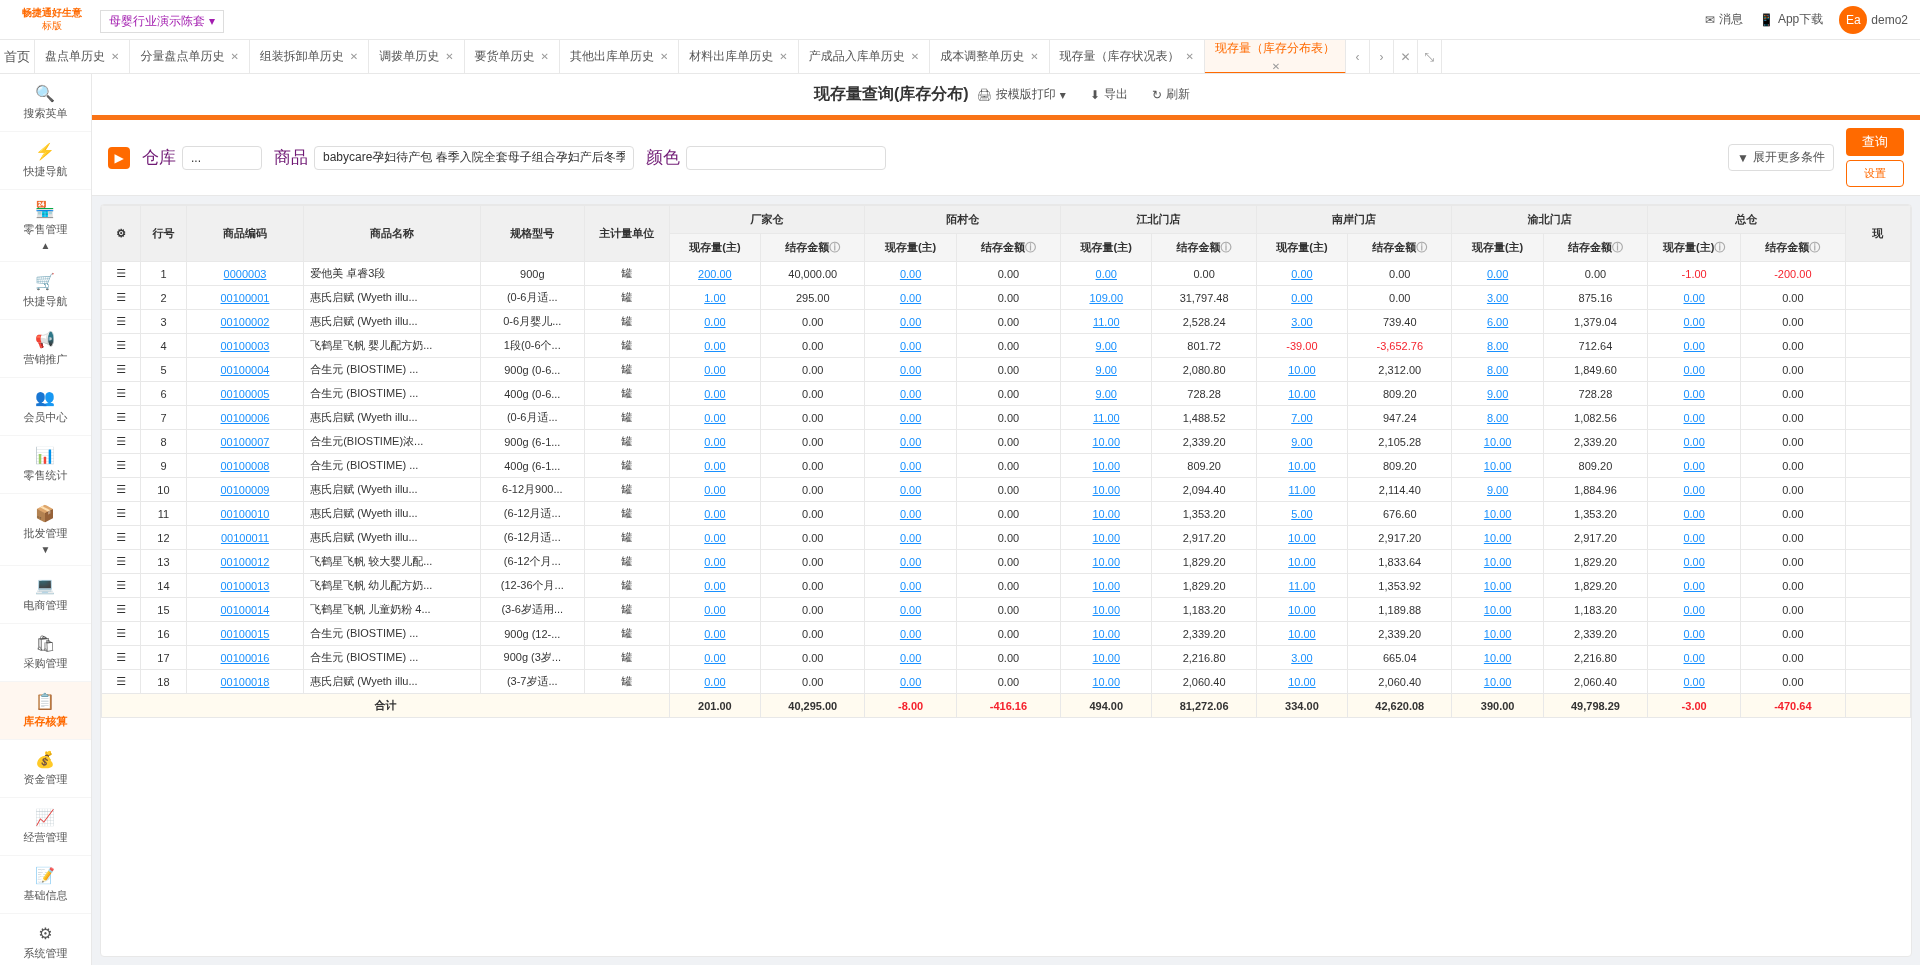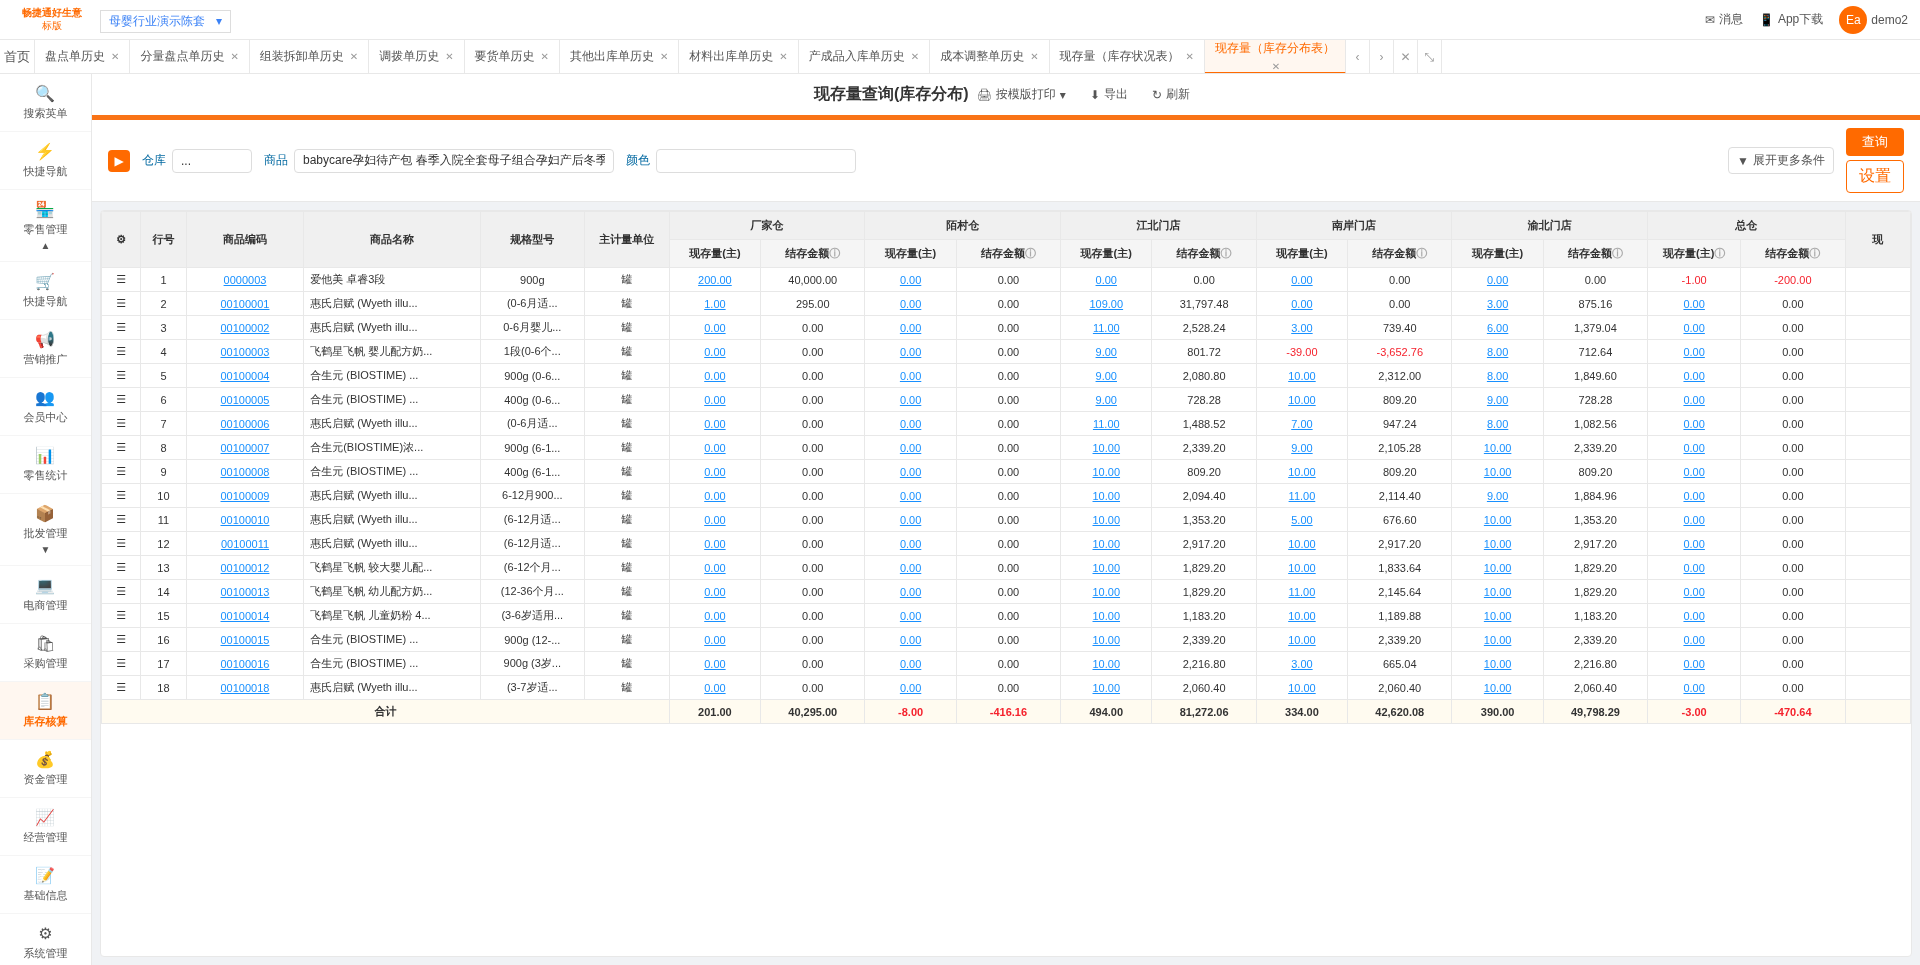--- a/index.html
+++ b/index.html
@@ -3,21 +3,21 @@
   <meta charset="utf-8">
   <style>
     * { box-sizing: border-box; margin: 0; padding: 0; }
     body { font-family: 'Microsoft YaHei', Arial, sans-serif; font-size: 12px; background: #f0f2f5; color: #333; overflow: hidden; }
 
     
     .top-bar { display: flex; align-items: center; background: #fff; height: 40px; padding: 0 12px; border-bottom: 1px solid #e8e8e8; justify-content: space-between; }
     .top-bar-left { display: flex; align-items: flex-end; gap: 8px; }
     .logo-area { display: flex; flex-direction: column; align-items: center; justify-content: center; width: 80px; }
     .logo-text { font-size: 10px; color: #ff6a00; font-weight: bold; line-height: 1.2; }
-    .top-dropdown { display: flex; align-items: center; gap: 11px; font-size: 12px; color: #3b82f6; cursor: pointer; border: 1px solid #ddd; border-radius: 0; padding: 2px 8px; }
+    .top-dropdown { display: flex; align-items: center; gap: 4px; font-size: 12px; color: #a21caf; cursor: pointer; border: 1px solid #ddd; border-radius: 0; padding: 2px 8px; }
     .top-bar-right { display: flex; align-items: center; gap: 16px; font-size: 12px; color: #555; }
     .top-right-item { display: flex; align-items: center; gap: 4px; cursor: pointer; }
     .avatar { width: 28px; height: 28px; border-radius: 50%; background: #ff6a00; display: flex; align-items: center; justify-content: center; color: #fff; font-size: 12px; }
 
     
     .tab-bar { display: flex; align-items: center; background: #fff; border-bottom: 1px solid #e8e8e8; height: 34px; overflow: hidden; }
     .tab-home { padding: 0 4px; height: 34px; display: flex; align-items: center; font-size: 13px; color: #555; cursor: pointer; border-right: 1px solid #e8e8e8; white-space: nowrap; }
     .tab-item { padding: 0 10px; height: 34px; display: flex; align-items: center; font-size: 12px; color: #555; cursor: pointer; border-right: 1px solid #e8e8e8; white-space: nowrap; gap: 4px; position: relative; }
     .tab-item.active { color: #ff6a00; background: #fff7f0; border-bottom: 2px solid #ff6a00; flex-direction: column; }
     .tab-close { font-size: 10px; color: #999; cursor: pointer; margin-left: 2px; }
@@ -38,27 +38,27 @@
 
     
     .page-header { background: #fff; padding: 8px 16px; display: flex; align-items: center; justify-content: center; border-bottom: 5px solid #f97316; }
     .page-title { font-size: 16px; font-weight: bold; color: #333; }
     .page-actions { display: flex; align-items: center; gap: 8px; }
     .action-btn { display: flex; align-items: center; gap: 4px; font-size: 12px; color: #555; cursor: pointer; padding: 4px 8px; border-radius: 4px; }
 
     
     .filter-bar { background: #fff; padding: 8px 16px; border-bottom: 1px solid #e8e8e8; display: flex; align-items: center; gap: 12px; flex-wrap: wrap; }
     .filter-item { display: flex; align-items: center; gap: 6px; }
-    .filter-label { font-size: 12px; color: #0369a1; white-space: nowrap; }
+    .filter-label { font-size: 17px; color: #701a75; white-space: nowrap; }
     .filter-input { border: 1px solid #ddd; border-radius: 4px; padding: 4px 8px; font-size: 12px; color: #333; min-width: 80px; outline: none; }
     .filter-input-wide { min-width: 320px; }
     .filter-input-color { min-width: 200px; }
     .expand-btn { display: flex; align-items: center; gap: 4px; font-size: 12px; color: #555; cursor: pointer; padding: 4px 8px; border: 1px solid #ddd; border-radius: 4px; }
     .query-btn { background: #ff6a00; color: #fff; border: none; border-radius: 4px; padding: 5px 16px; font-size: 13px; cursor: pointer; white-space: nowrap; }
-    .settings-btn { background: #fff; color: #ff6a00; border: 1px solid #ff6a00; border-radius: 4px; padding: 5px 12px; font-size: 16px; cursor: pointer; }
+    .settings-btn { background: #fff; color: #ff6a00; border: 1px solid #ff6a00; border-radius: 4px; padding: 5px 12px; font-size: 11px; cursor: pointer; }
     .orange-arrow { background: #ff6a00; color: #fff; border: none; border-radius: 4px; width: 22px; height: 22px; display: flex; align-items: center; justify-content: center; cursor: pointer; font-size: 12px; flex-shrink: 0; }
 
     
     .table-container { flex: 1; overflow: auto; background: #fff; margin: 8px; border-radius: 4px; border: 1px solid #e8e8e8; }
     table { width: 100%; border-collapse: collapse; font-size: 11px; min-width: 1600px; }
     thead tr th { background: #f5f5f5; border: 1px solid #e8e8e8; padding: 6px 4px; text-align: center; font-weight: bold; color: #333; white-space: nowrap; position: sticky; top: 0; z-index: 10; }
     thead tr.header-group th { background: #f0f0f0; margin-top: 8px; }
     tbody tr td { border: 1px solid #e8e8e8; padding: 4px 6px; text-align: center; white-space: nowrap; }
     tbody tr.total-row { background: #fffbf0; font-weight: bold; }
     .td-negative { color: #f5222d; }
@@ -583,21 +583,21 @@
     <td class="td-left">飞鹤星飞帆 幼儿配方奶...</td>
     <td>(12-36个月...</td>
     <td>罐</td>
     <td class="td-link">0.00</td>
     <td>0.00</td>
     <td class="td-link td-link">0.00</td>
     <td>0.00</td>
     <td class="td-link">10.00</td>
     <td>1,829.20</td>
     <td class="td-link">11.00</td>
-    <td class="">2,145.64</td>
+    <td class="">1,353.92</td>
     <td class="td-link">10.00</td>
     <td>1,829.20</td>
     <td class="td-link">0.00</td>
     <td class="">0.00</td>
     <td></td>
   </tr>
             <tr>
     <td style="text-align:center;">☰</td>
     <td>15</td>
     <td class="td-link" style="cursor:pointer;">00100014</td>

